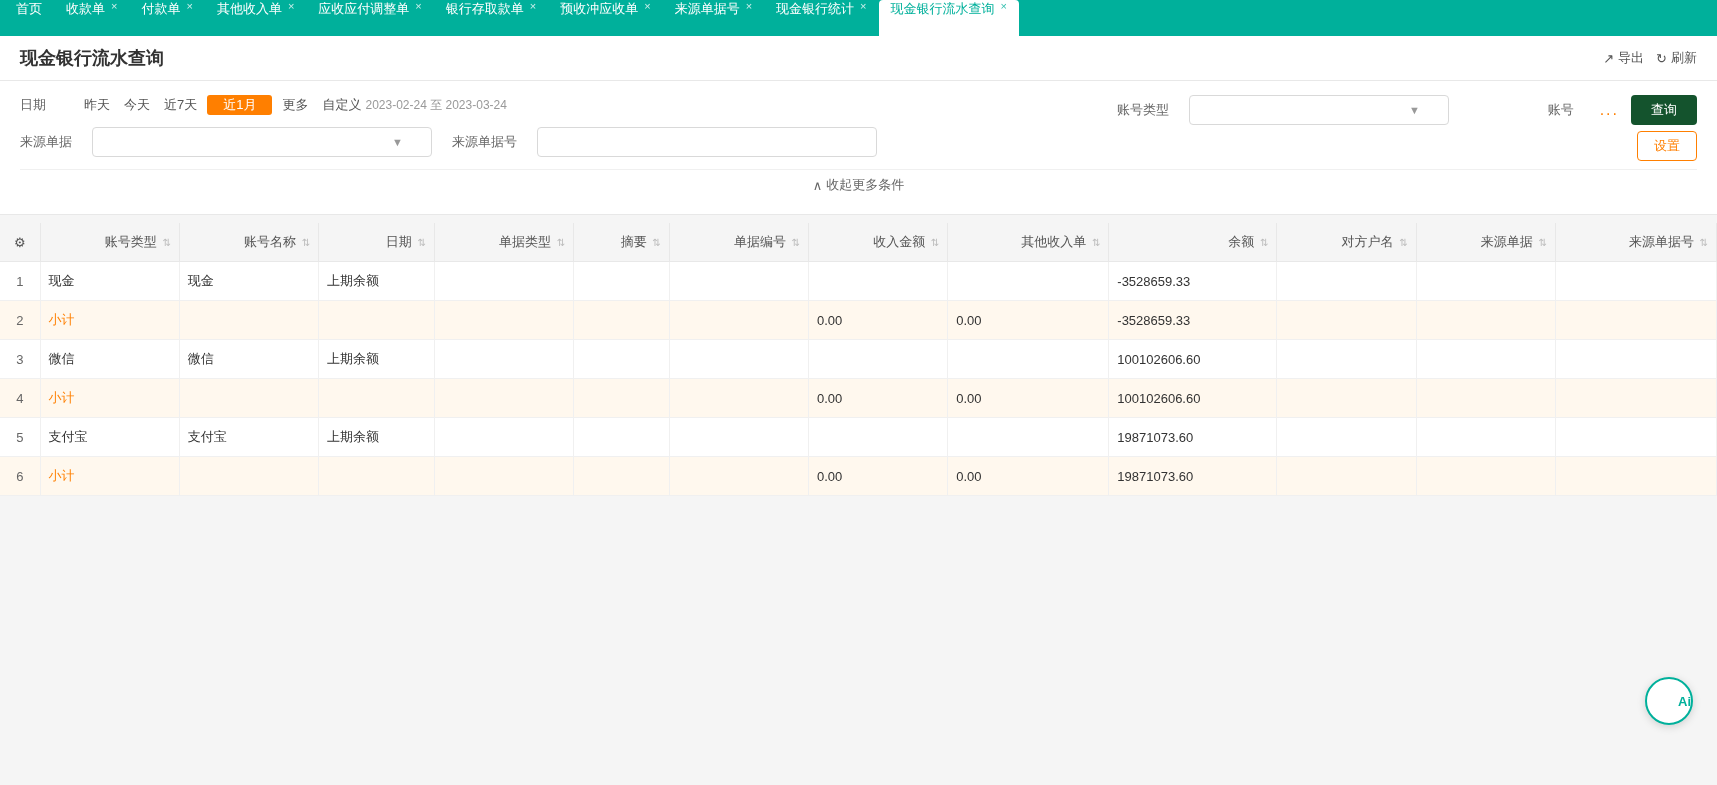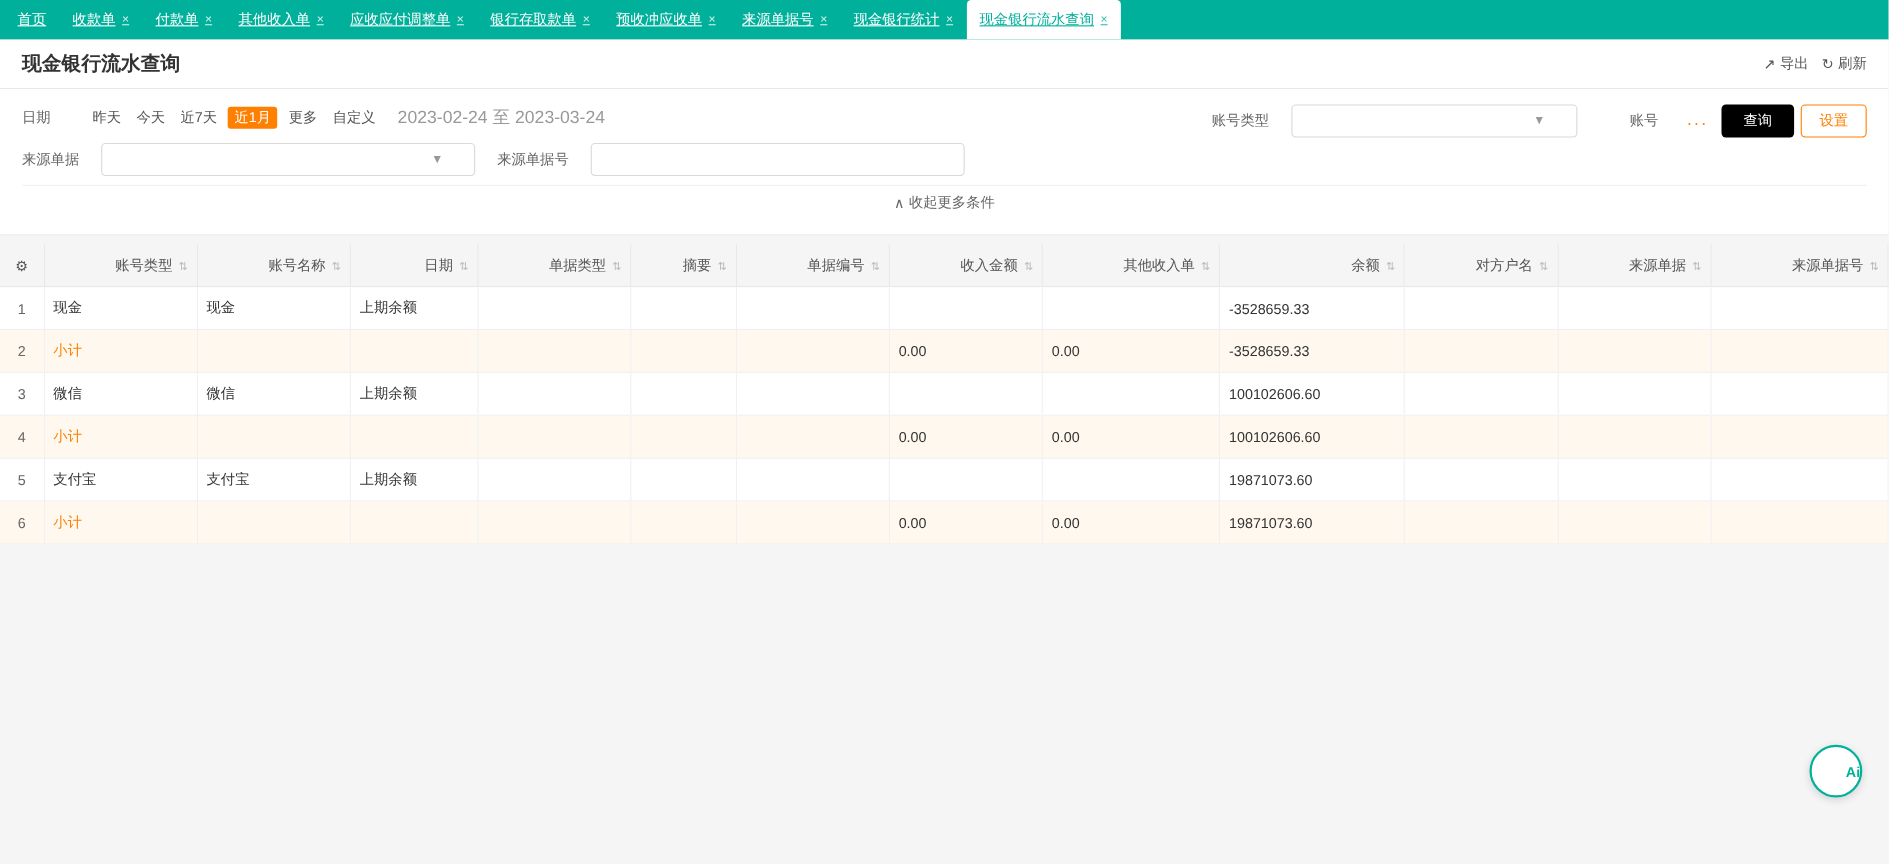--- a/index.html
+++ b/index.html
@@ -12,25 +12,23 @@
       align-items: center;
       height: 36px;
       padding: 0 4px;
       overflow: hidden;
     }
     .top-nav .nav-item {
       color: #fff;
       padding: 0 12px;
       height: 36px;
       display: flex;
-      align-items: center;
       cursor: pointer;
       white-space: nowrap;
       font-size: 13px;
-      text-decoration: underline;
     }
     .top-nav .nav-item.active {
       background: #fff;
       color: #00b09b;
       border-radius: 4px 4px 0 0;
     }
     .top-nav .nav-item .close-btn {
       margin-left: 6px;
       font-size: 11px;
       opacity: 0.8;
@@ -93,27 +91,26 @@
     .date-shortcut {
       color: #555;
       cursor: pointer;
       padding: 1px 4px;
       font-size: 13px;
     }
     .date-shortcut.active {
       background: #ff7f00;
       color: #fff;
       border-radius: 3px;
-      padding: 1px 6px;
+      padding: 1px 16px;
     }
     .date-range-text {
-      font-size: 16px;
+      font-size: 12px;
       color: #999;
       margin-top: 2px;
-      margin-left: 16px;
     }
     .select-box {
       border: 1px solid #d9d9d9;
       border-radius: 4px;
       padding: 4px 28px 4px 8px;
       min-width: 180px;
       background: #fff;
       position: relative;
       display: flex;
       align-items: center;
@@ -139,21 +136,21 @@
       padding: 6px 0;
       font-size: 13px;
     }
     .collapse-row {
       border-top: 1px solid #f0f0f0;
       display: flex;
       justify-content: center;
       margin-top: 8px;
     }
     .btn-query {
-      background: #000000;
+      background: #14532d;
       color: #fff;
       border: none;
       border-radius: 4px;
       padding: 6px 20px;
       cursor: pointer;
       font-size: 13px;
       white-space: nowrap;
     }
     .btn-settings {
       background: #fff;
@@ -315,21 +312,21 @@
     <div style="min-width: 340px;">
       <div class="filter-row">
         <span class="filter-label">账号类型</span>
         <div class="select-box" style="min-width:260px;">
           <span></span>
           <span class="arrow">▼</span>
         </div>
       </div>
     </div>
 
-    <div style="display:flex; flex-direction:row; gap: 6px; min-width: 200px;">
+    <div style="display:flex; flex-direction:column; align-items: flex-end; gap: 6px; min-width: 200px;">
       <div style="display:flex; align-items: center; gap: 12px;">
         <span class="filter-label">账号</span>
         <span class="dots-btn">...</span>
         <button class="btn-query">查询</button>
       </div>
       <button class="btn-settings">设置</button>
     </div>
   </div>
 
   <div class="collapse-row">

